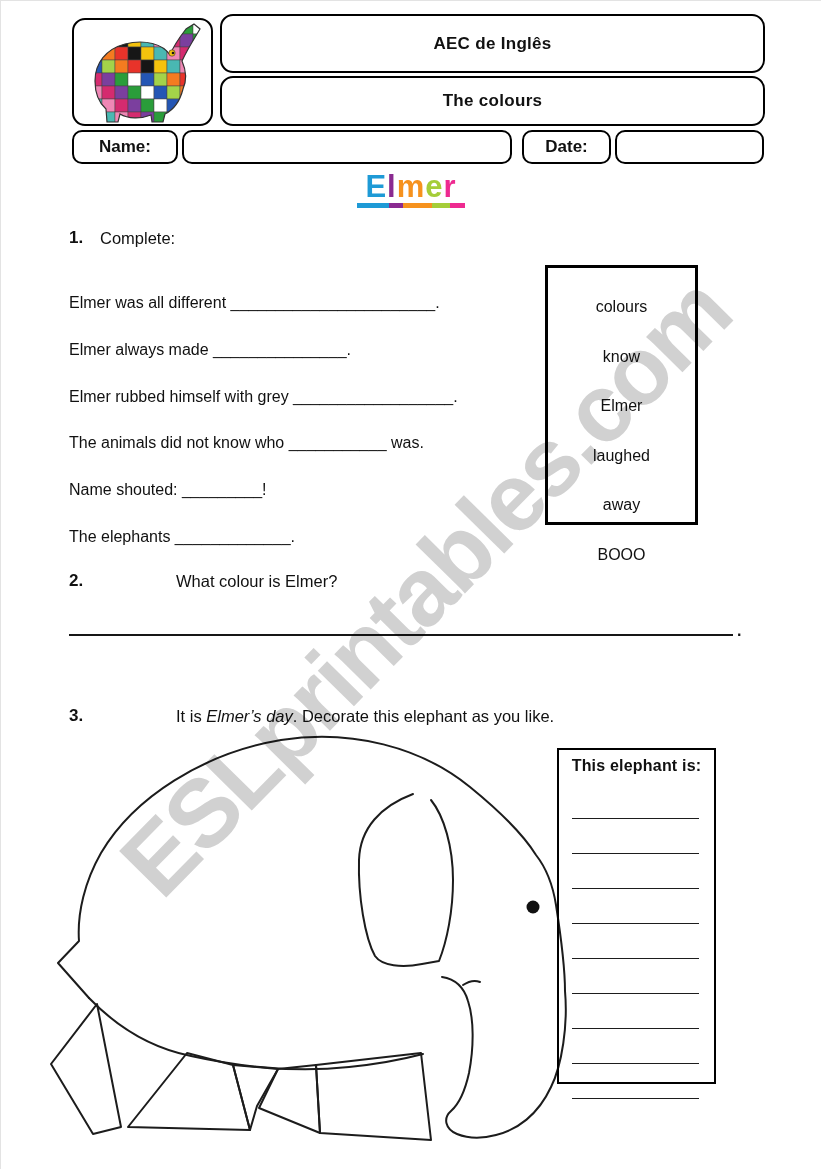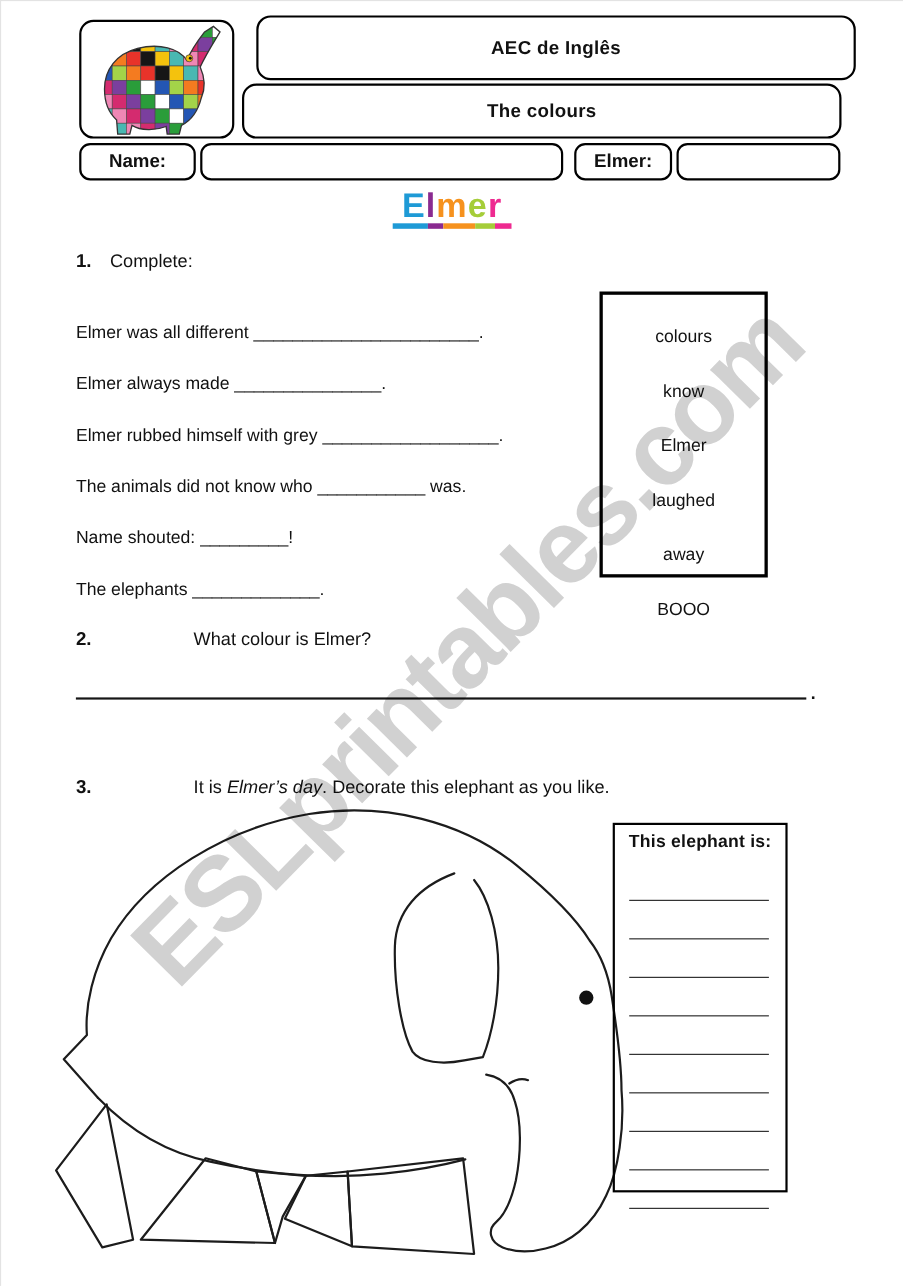--- a/index.html
+++ b/index.html
@@ -158,33 +158,33 @@
           <rect x="92" y="91" width="13" height="13" fill="#ffffff" stroke="#444" stroke-width="0.5"></rect>
           <rect x="105" y="91" width="13" height="13" fill="#2456b4" stroke="#444" stroke-width="0.5"></rect>
           <rect x="118" y="91" width="13" height="13" fill="#a3d349" stroke="#444" stroke-width="0.5"></rect>
         </g>
       <path d="M 20,60 C 20,42 31,28 50,23 C 70,18 88,23 95,34 C 98,26 104,17 111,8 L 119,3 L 125,8 C 119,18 112,29 107,40 C 111,49 112,59 108,68 C 105,80 98,89 90,93 L 88,101 L 77,101 L 76,94 C 66,98 53,98 45,93 L 43,101 L 32,101 L 31,88 C 23,81 20,70 20,60 Z" fill="none" stroke="#333" stroke-width="1.2"></path>
       <circle cx="97" cy="32" r="3.2" fill="#f4c20d" stroke="#333" stroke-width="0.6"></circle>
       <circle cx="98" cy="32" r="1.3" fill="#161616"></circle>
     </svg>
   </div>
 
-  <div class="rbox" style="left:232px; top:13px; width:545px; height:59px;">
+  <div class="rbox" style="left:219px; top:13px; width:545px; height:59px;">
     <span class="hdr-text">AEC de Inglês</span>
   </div>
   <div class="rbox" style="left:219px; top:75px; width:545px; height:50px;">
     <span class="hdr-text">The colours</span>
   </div>
 
   <div class="rbox" style="left:71px; top:129px; width:106px; height:34px; border-radius:10px;">
     <span class="lbl-text">Name:</span>
   </div>
   <input class="field-input" style="left: 181px; top: 129px; width: 330px; height: 34px;" type="text" value="">
   <div class="rbox" style="left:521px; top:129px; width:89px; height:34px; border-radius:10px;">
-    <span class="lbl-text">Elmer:</span>
+    <span class="lbl-text">Date:</span>
   </div>
   <input class="field-input" style="left: 614px; top: 129px; width: 149px; height: 34px;" type="text" value="">
 
   <div class="elmer-title">
     <div id="title-word"><span style="color: rgb(30, 154, 214);">E</span><span style="color: rgb(138, 42, 144);">l</span><span style="color: rgb(246, 146, 30);">m</span><span style="color: rgb(165, 205, 57);">e</span><span style="color: rgb(238, 42, 144);">r</span></div>
     <div id="title-underline">
         <span style="background: rgb(30, 154, 214); width: 30%;"></span>
         <span style="background: rgb(138, 42, 144); width: 13%;"></span>
         <span style="background: rgb(246, 146, 30); width: 26%;"></span>
         <span style="background: rgb(165, 205, 57); width: 17%;"></span>

